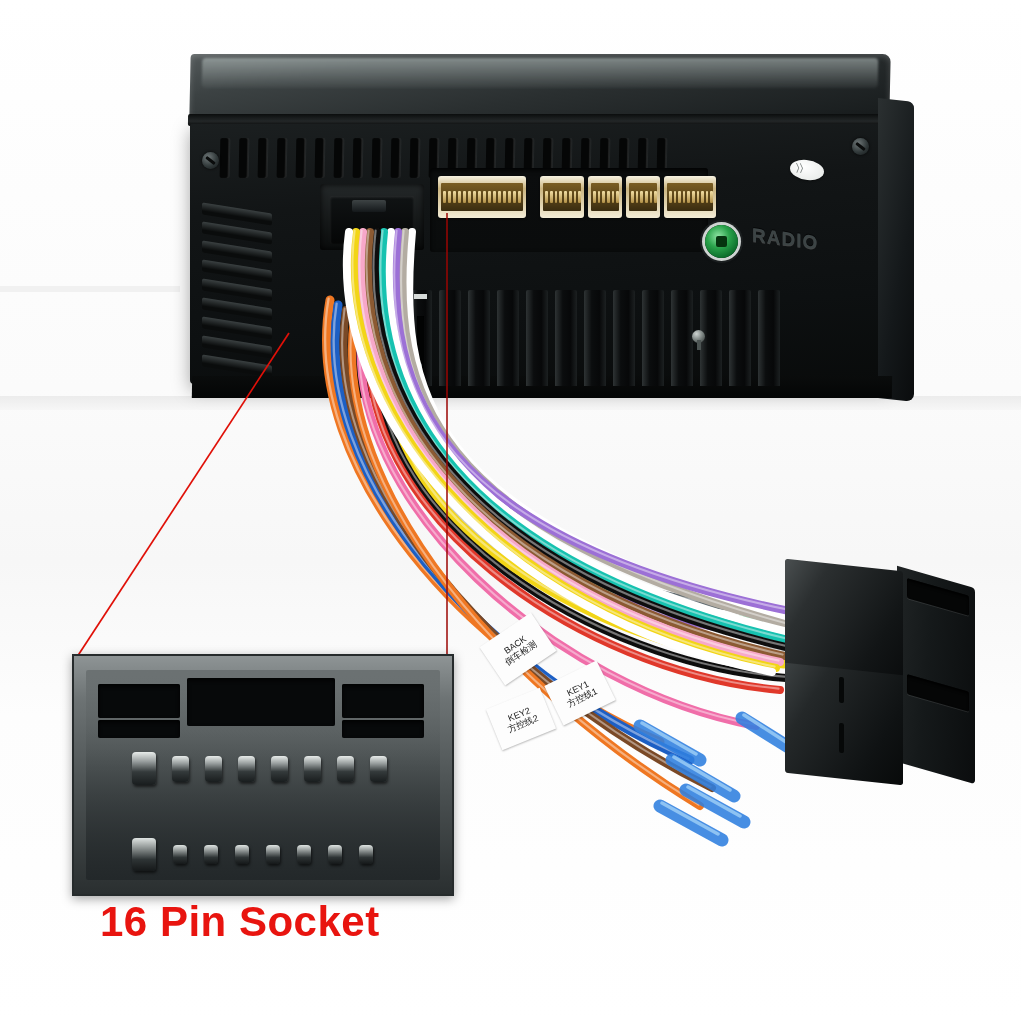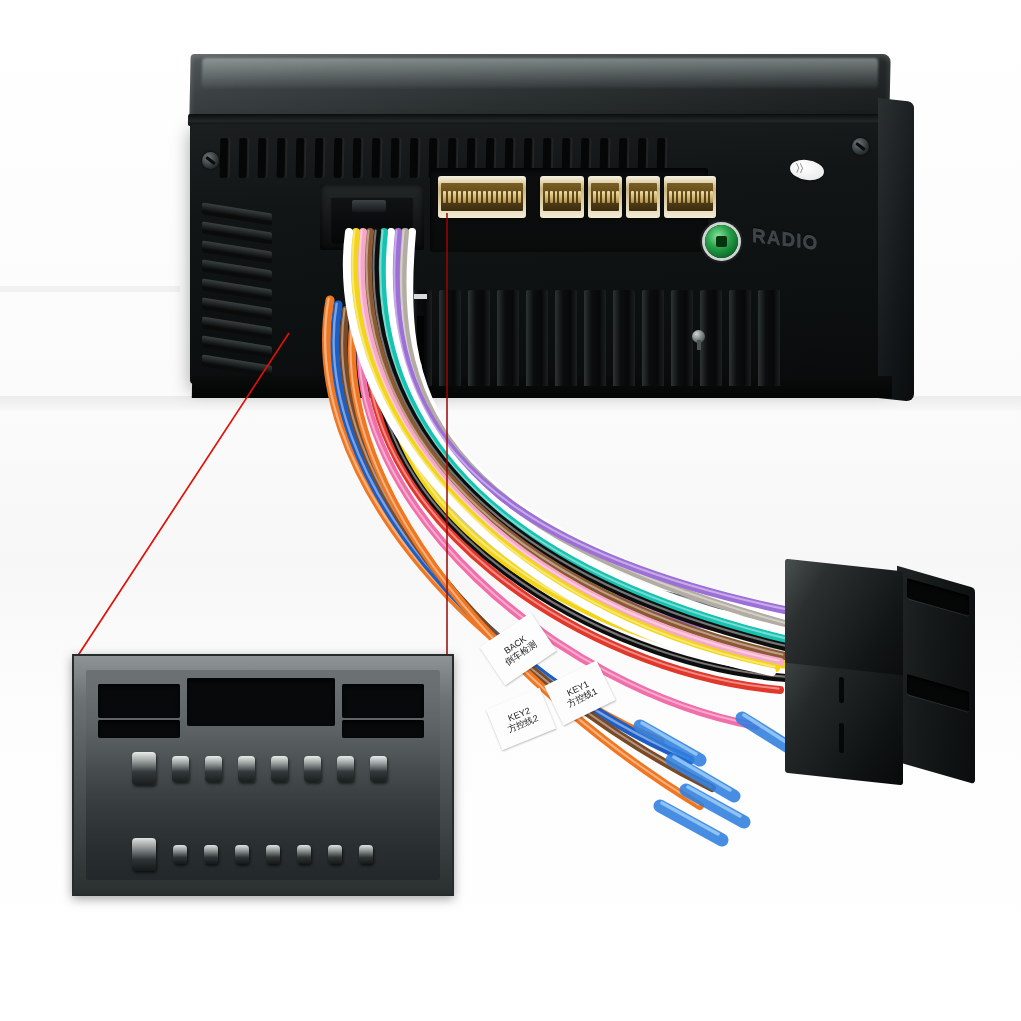--- a/index.html
+++ b/index.html
@@ -424,14 +424,15 @@
         <div class="pin small"></div>
         <div class="pin small"></div>
         <div class="pin small"></div>
         <div class="pin small"></div>
         <div class="pin small"></div>
         <div class="pin small"></div>
         <div class="pin small"></div>
       </div>
   </div>
 
+  <div class="abs caption">16 Pin Socket</div>
 
 </div>
 
 </body></html>

